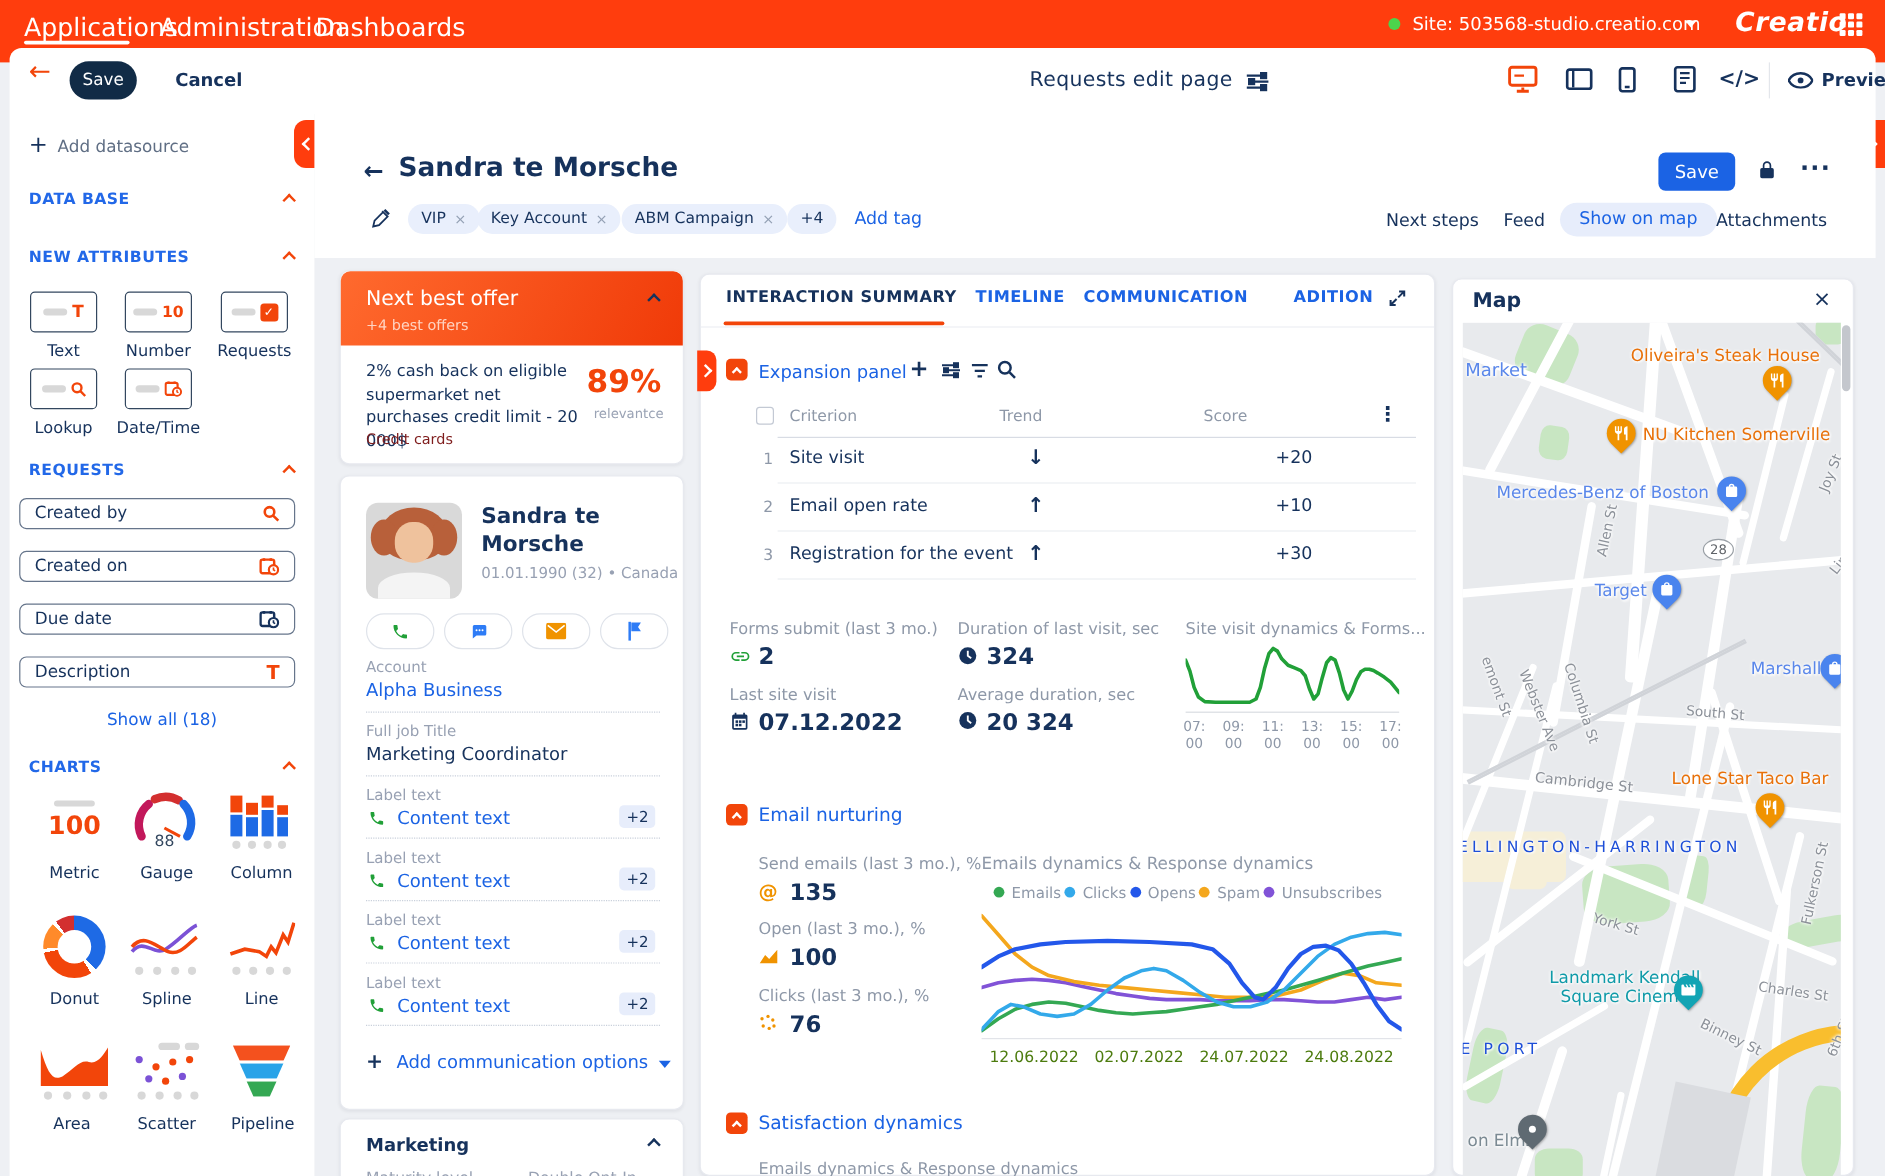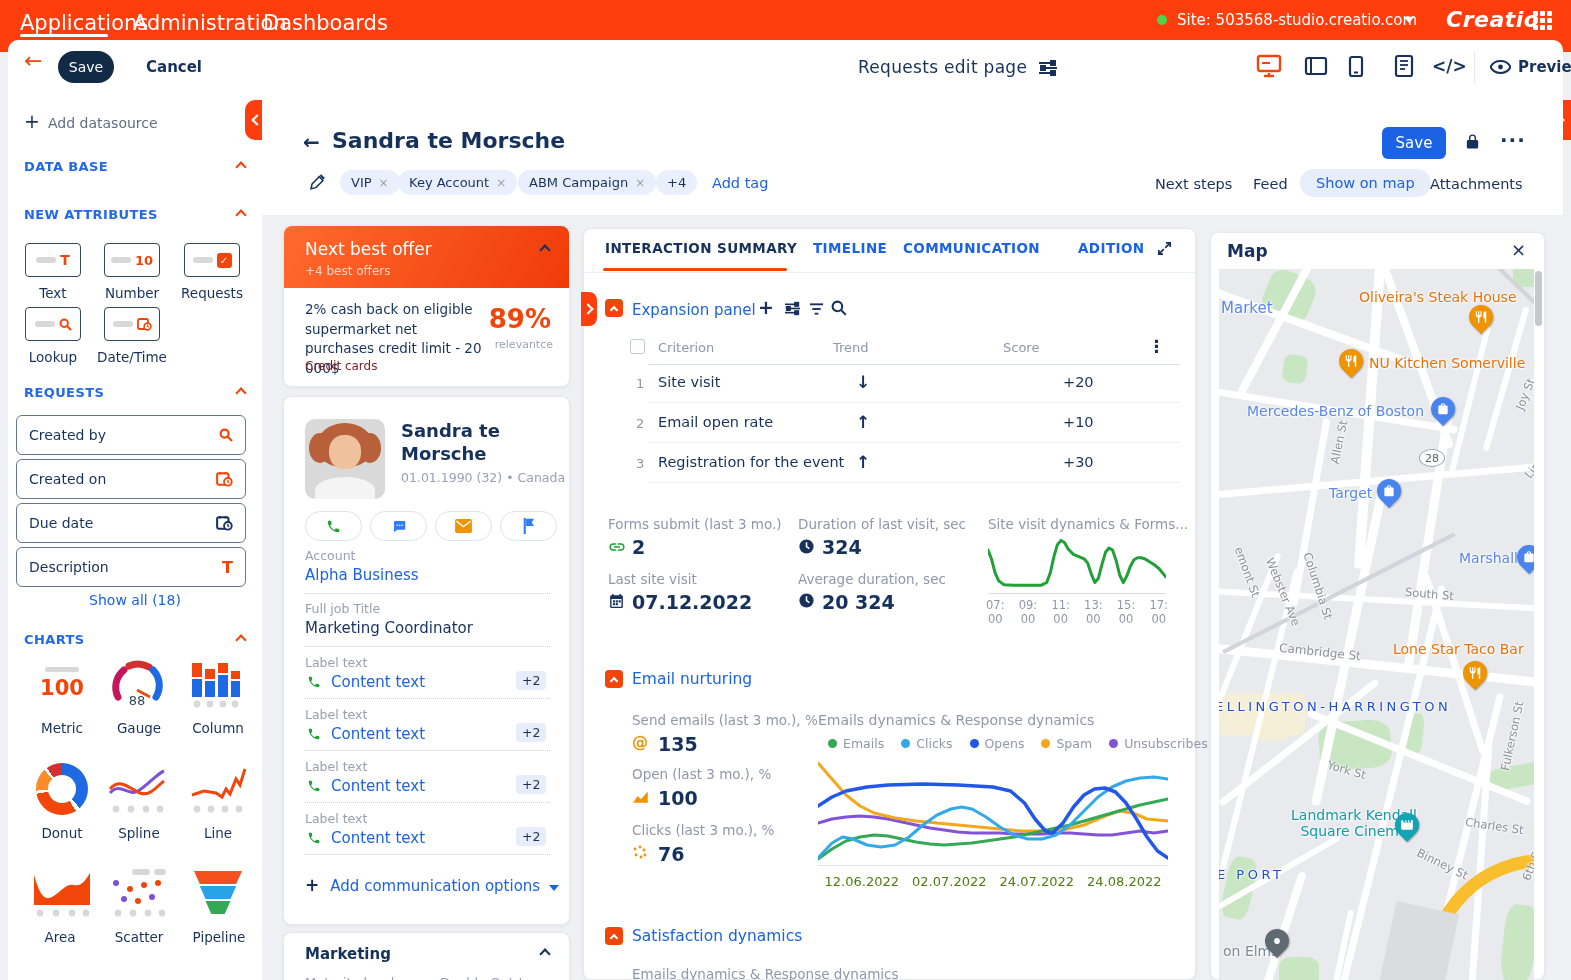--- a/index.html
+++ b/index.html
@@ -23,21 +23,21 @@
   .pill-dark{background:#112B46;color:#fff;border-radius:17px;font-size:14px;display:flex;align-items:center;justify-content:center;}
   .vdiv{width:1px;background:#E3E6EB;}
   
   .sidebar{left:8px;top:95px;width:254px;height:885px;background:#fff;}
   .sec-title{font-size:13px;font-weight:700;color:#2268E8;letter-spacing:.4px;}
   .chev{display:inline-block;width:8px;height:8px;border-left:2px solid #F2450A;border-top:2px solid #F2450A;transform:rotate(45deg);}
   .chev.navy-c{border-color:#16325C;}
   .attr-box{width:56px;height:34px;border:1.5px solid #33475F;border-radius:4px;background:#fff;display:flex;align-items:center;justify-content:center;gap:4px;}
   .gpill{width:20px;height:6px;background:#D8D8D8;border-radius:3px;}
   .tile-label{font-size:13.5px;color:#16325C;text-align:center;}
-  .req-box{width:230px;height:40px;border:1.5px solid #66758B;border-radius:6px;background:#fff;display:flex;align-items:center;padding:0 12px;justify-content:space-between;}
+  .req-box{width:230px;height:26px;border:1.5px solid #66758B;border-radius:6px;background:#fff;display:flex;align-items:center;padding:0 12px;justify-content:space-between;}
   .req-box span{font-size:14px;color:#16325C;}
   
   .card{background:#fff;border:1px solid #E7E9EF;border-radius:8px;box-shadow:0 1px 3px rgba(16,24,40,.06);}
   .tag{display:inline-flex;align-items:center;gap:7px;background:#E9EFFC;border-radius:13px;height:25px;padding:0 11px;font-size:13px;color:#16325C;}
   .tag .x{color:#93A0B4;font-size:12px;}
   .viewtab{font-size:14.5px;color:#16325C;}
   .viewtab.active{background:#E7EDFB;color:#1B63E4;border-radius:16px;padding:6px 16px;}
   .orange-tab{background:#FF3D0D;color:#fff;display:flex;align-items:center;justify-content:center;}
   
   .comm-btn{width:57px;height:30px;border:1px solid #DFE3EA;border-radius:15px;display:flex;align-items:center;justify-content:center;background:#fff;}
@@ -631,21 +631,21 @@
         <circle cx="8" cy="3" r="1.4"></circle>
         <circle cx="12" cy="6" r="1.4"></circle>
         <circle cx="4" cy="11" r="1.4"></circle>
         <circle cx="9" cy="13" r="1.4"></circle>
         <circle cx="13" cy="11" r="1.4"></circle>
       </g>
     </svg>
   <div class="a statvalue" style="left:658px;top:843px;">76</div>
 
   <div class="a" style="left:818px;top:712px;font-size:14px;color:#8E98A8;">Emails dynamics &amp; Response dynamics</div>
-  <div class="a" id="email-legend" style="left:828px;top:736px;width:340px;display:flex;gap:17px;">
+  <div class="a" id="email-legend" style="left:828px;top:736px;width:340px;display:flex;gap:3px;">
       <div class="legend-item">
         <i style="background: rgb(52, 168, 83);"></i>
         <span>Emails</span>
       </div>
       <div class="legend-item">
         <i style="background: rgb(51, 169, 234);"></i>
         <span>Clicks</span>
       </div>
       <div class="legend-item">
         <i style="background: rgb(35, 87, 234);"></i>

